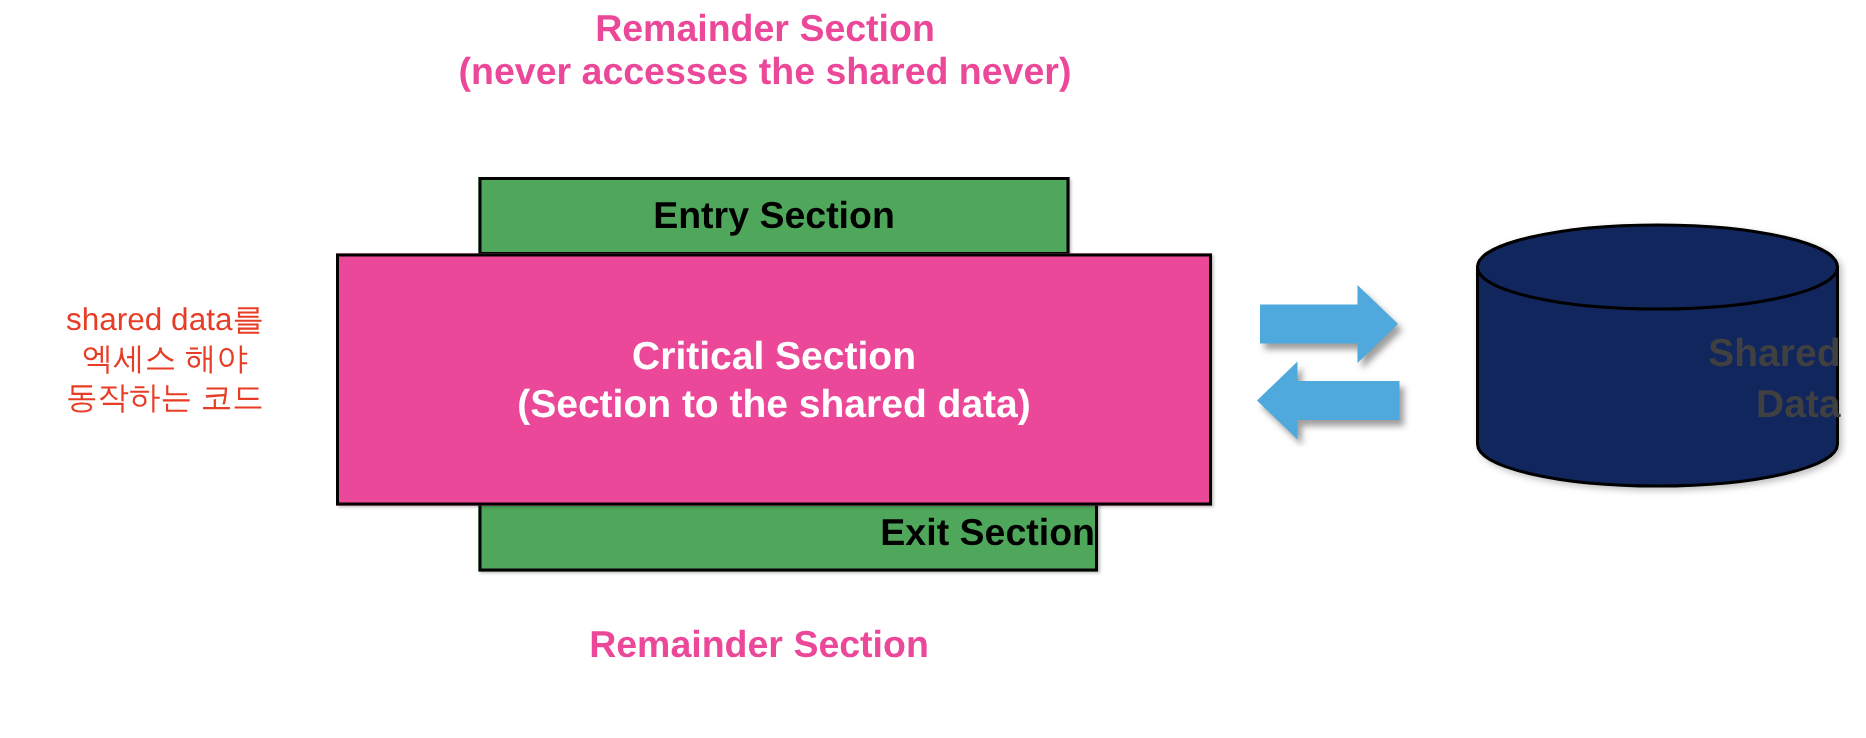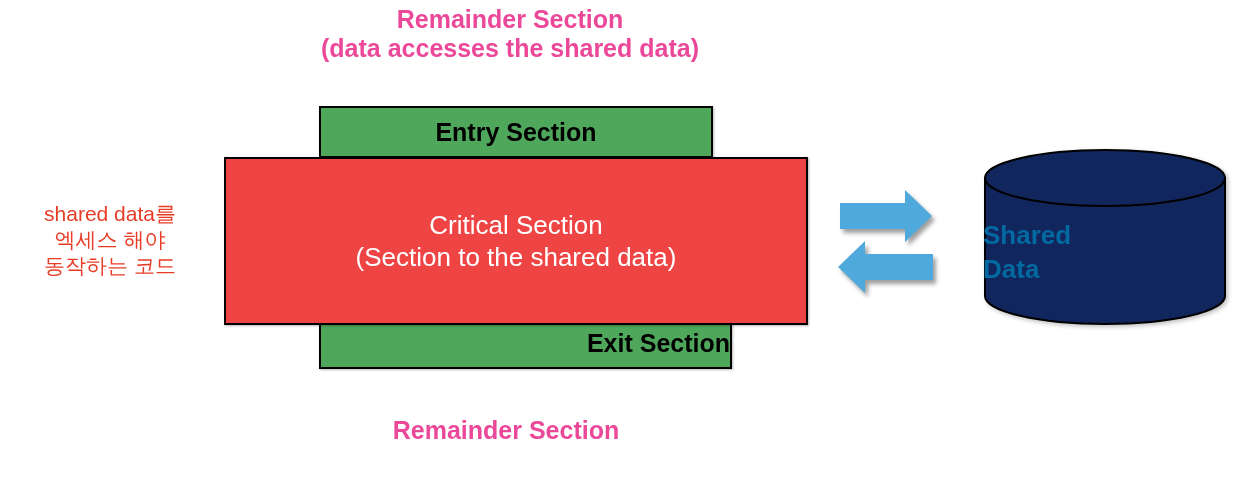--- a/index.html
+++ b/index.html
@@ -29,37 +29,38 @@
 
   .box {
     position: absolute;
     box-sizing: border-box;
     border: 2px solid #000000;
     display: flex;
     align-items: center;
     justify-content: center;
     text-align: center;
     box-shadow: 1px 1px 2px rgba(0,0,0,0.28);
+    margin-top: 12px;
   }
   .green-box {
     background: #4FA75C;
     color: #000000;
     font-size: 25px;
     font-weight: 600;
     z-index: 1;
   }
   .entry-box { left: 319px; top: 106px; width: 394px; height: 52px; }
   .exit-box  { left: 319px; top: 317px; width: 413px; height: 52px; justify-content: flex-end; }
   .blue-box {
     left: 224px; top: 157px; width: 584px; height: 168px;
-    background: #ef4444;
+    background: #ec4899;
     color: #ffffff;
     font-size: 26px;
     line-height: 32px;
-    font-weight: 400;
+    font-weight: 700;
     z-index: 2;
     flex-direction: column;
   }
   .side-note {
     position: absolute;
     left: 5px; top: 201px; width: 210px;
     text-align: center;
     color: #E73D26;
     font-size: 21px;
     line-height: 26px;
@@ -80,36 +81,36 @@
   }
   .cylinder-wrap svg {
     position: absolute;
     left: 0; top: 0;
     filter: drop-shadow(2px 2px 2px rgba(0,0,0,0.25));
   }
   .cylinder-label {
     position: absolute;
     left: 0; top: 70px;
     width: 100%;
-    text-align: left;
-    color: #0369a1;
+    text-align: right;
+    color: #404040;
     font-size: 26px;
     line-height: 34px;
     font-weight: 600;
     z-index: 2;
   }
 </style>
 </head>
 <body>
 
 <div class="canvas">
 
   <div class="note top-note">
     <div>Remainder Section</div>
-    <div>(data accesses the shared data)</div>
+    <div>(never accesses the shared never)</div>
   </div>
 
   <div class="box green-box entry-box">
     <span>Entry Section</span>
   </div>
 
   <div class="box green-box exit-box">
     <span>Exit Section</span>
   </div>
 

